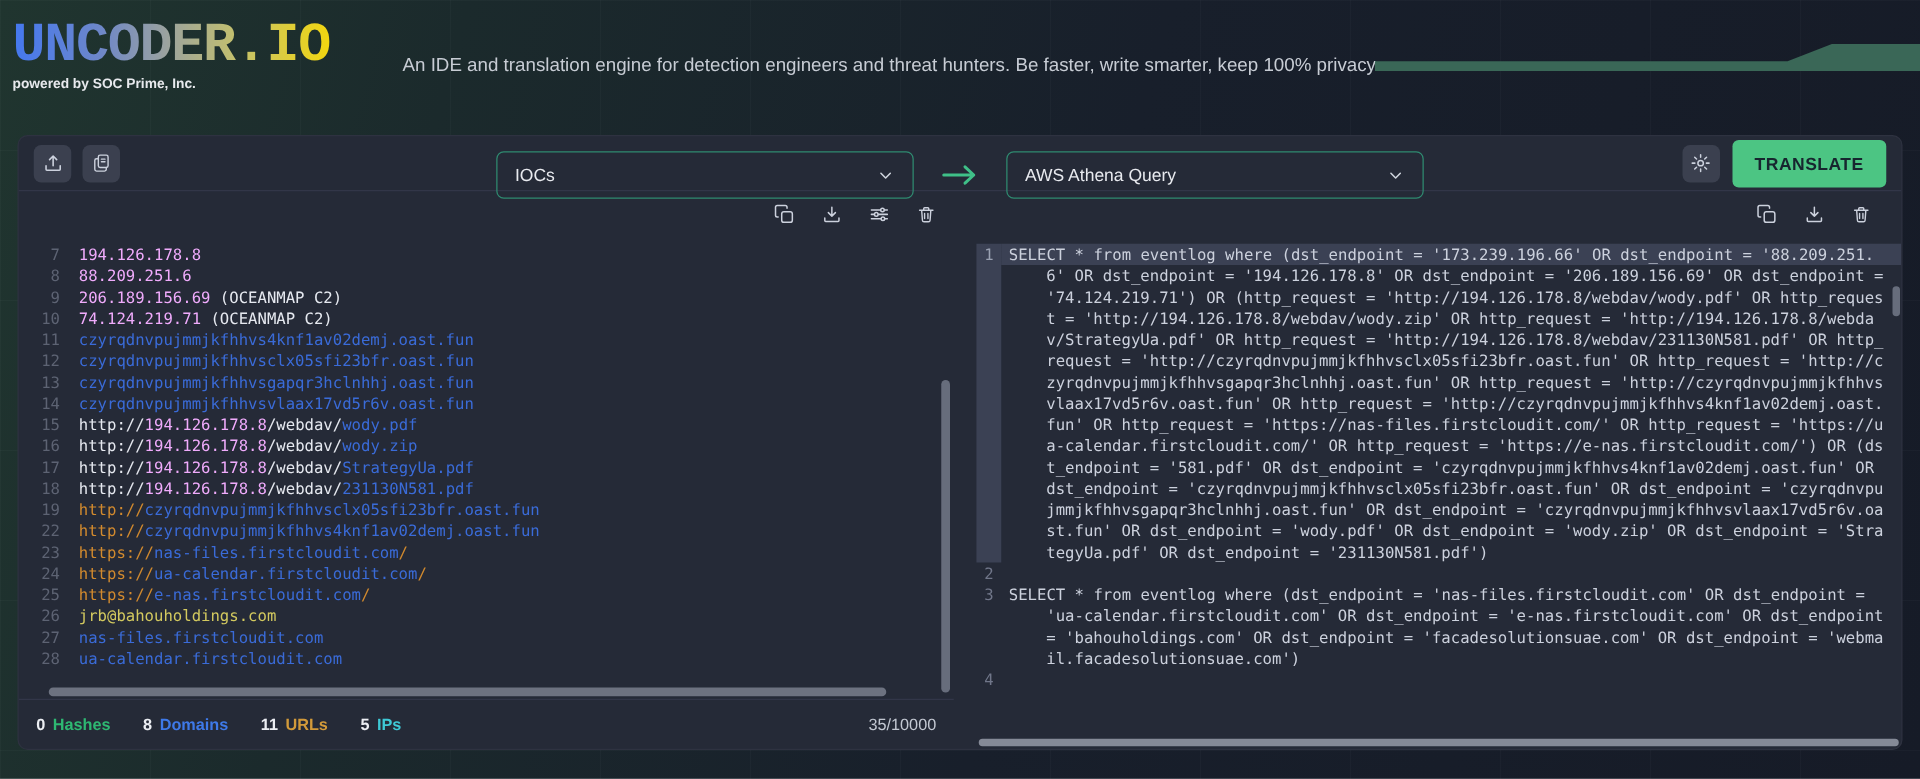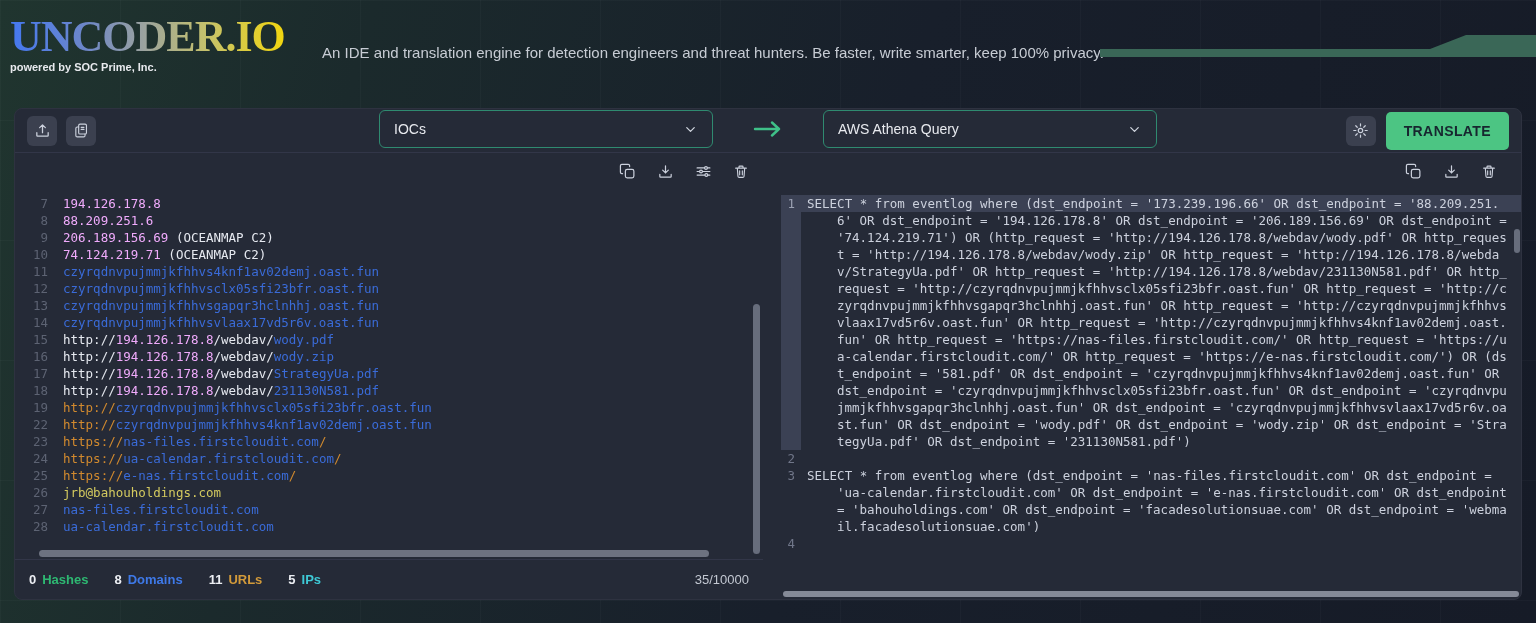--- a/index.html
+++ b/index.html
@@ -14,42 +14,42 @@
     color:#c9ced6;
     position:relative;
   }
   
   .header{ position:absolute; top:0; left:0; right:0; height:96px; }
   .logo-wrap{ position:absolute; left:10px; top:14px; cursor:pointer; }
   .logo-text{
     font-size:44px; font-weight:800; letter-spacing:-1px; line-height:46px;
     background:linear-gradient(90deg,#4478f0 0%,#6e87c8 28%,#9aa2a0 48%,#c6c26a 72%,#f2d60f 100%);
     -webkit-background-clip:text; background-clip:text; color:transparent;
-    font-family:Liberation Serif, serif;
+    font-family:Liberation Mono, monospace;
   }
   .powered{ font-size:11px; color:#e8eaee; margin-top:1px; font-weight:700; }
   .tagline{ position:absolute; left:322px; top:44px; font-size:15px; color:#c7ccd4; }
   .band{
     position:absolute; top:35px; right:0; width:436px; height:22px;
     background:#3a6757;
     clip-path:polygon(0 14px,330px 14px,366px 0,436px 0,436px 22px,0 22px);
   }
   
   .card{
     position:absolute; left:14px; top:108px; width:1508px; height:492px;
     background:#252a37; border:1px solid #2e3240; border-radius:8px;
   }
   
   .toolbar{ position:relative; height:44px; display:flex; align-items:center; padding:0 12px; border-bottom:1px solid #323648; }
   .tb-left{ display:flex; gap:9px; }
   .icon-btn{
     width:30px; height:30px; border-radius:6px; background:#3b404f; border:none;
     display:flex; align-items:center; justify-content:center; color:#ccd1dd; cursor:pointer;
   }
-  .tb-center{ position:absolute; left:50%; top:1px; transform:translateX(-50%); display:flex; align-items:center; gap:40px; }
+  .tb-center{ position:absolute; left:50%; top:12px; transform:translateX(-50%); display:flex; align-items:center; gap:22px; }
   .select{
     width:334px; height:38px; border:1px solid #2f8a70; border-radius:6px; background:transparent;
     display:flex; align-items:center; justify-content:space-between; padding:0 14px; cursor:pointer;
   }
   .select .val{ font-size:14px; color:#e8eaef; }
   .tb-right{ margin-left:auto; display:flex; align-items:center; gap:10px; }
   .gear-btn{ font-size:17px; }
   .translate-btn{
     height:38px; padding:0 18px; border:none; border-radius:5px; background:#4cc583;
     color:#17262f; font-size:14px; font-weight:700; letter-spacing:0.4px; cursor:pointer;

